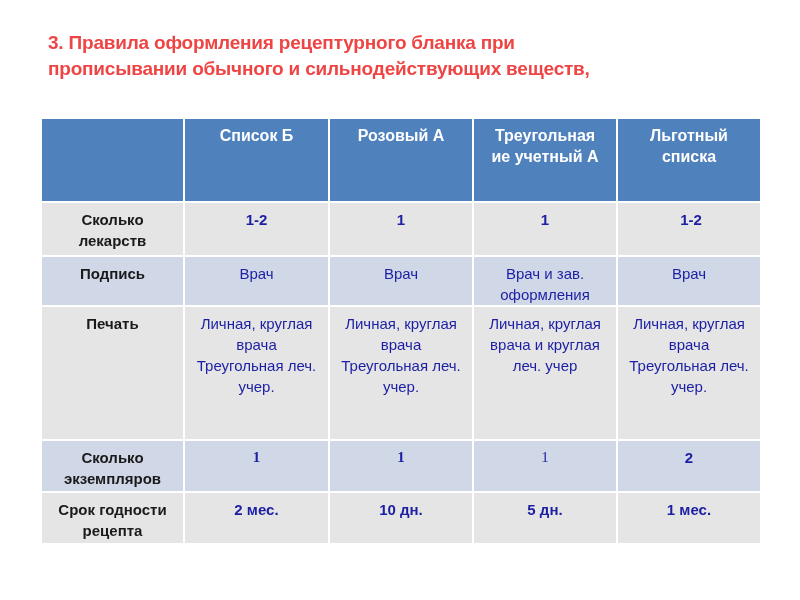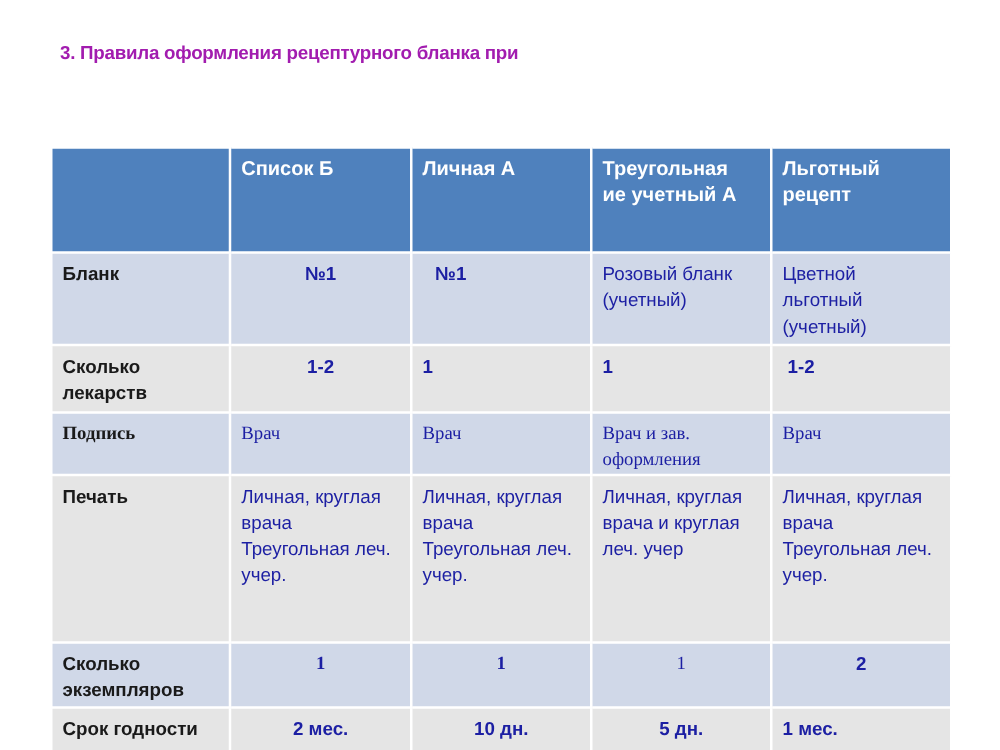--- a/index.html
+++ b/index.html
@@ -3,93 +3,87 @@
 <meta charset="utf-8">
 <style>
   html, body { margin:0; padding:0; }
   body {
     width:800px; height:600px; overflow:hidden; background:#ffffff;
     font-family:"Liberation Sans", "DejaVu Sans", sans-serif;
     position:relative;
   }
   .title {
     position:absolute; left:48px; top:30px; width:720px;
-    color:#a21caf; font-weight:bold; font-size:15px; line-height:26px;
+    color:#ef4444; font-weight:bold; font-size:19px; line-height:26px;
     letter-spacing:-0.2px;
   }
   .title span { display:block; white-space:nowrap; }
   table.grid {
     position:absolute; left:40px; top:117px; width:720px;
     border-collapse:collapse; table-layout:fixed;
   }
   table.grid td, table.grid th {
     border:2px solid #ffffff; vertical-align:top; padding:6px 8px 0 8px;
-    font-size:15px; line-height:21px; text-align:left;
+    font-size:15px; line-height:21px; text-align:center;
   }
   col.c0 { width:143px; } col.c1 { width:145px; } col.c2 { width:144px; }
   col.c3 { width:144px; } col.c4 { width:144px; }
   tr.hdr th {
     background:#4f81bd; color:#ffffff; font-weight:bold; font-size:16px;
     height:76px; padding-top:6px;
   }
   th.serif { font-family:Liberation Sans, sans-serif; font-size:16px; }
   tr.odd td { background:#d0d8e8; }
   tr.even td { background:#e5e5e5; }
   td.label { color:#1a1a1a; font-weight:bold; font-size:14px; }
   td.val { color:#1c1fa3; }
   .b { font-weight:bold; }
   .big { font-size:17px; line-height:25px; }
   .mid { font-size:15px; line-height:21px; }
   .sm { font-size:14px; line-height:21px; }
   .center { text-align:center !important; }
   .serifnum { font-family:"Liberation Serif", "DejaVu Serif", serif; }
   tr.r1 td { height:66px; }
   tr.r2 td { height:46px; }
-  tr.r3 td { height:42px;font-family:Liberation Serif, serif; }
+  tr.r3 td { height:42px; }
   tr.r4 td { height:126px; }
   tr.r5 td { height:44px;margin-top:40px; }
   tr.r6 td { height:44px; }
 </style>
 </head>
 <body>
 
 <div class="title">
   <span>3. Правила оформления рецептурного бланка при</span>
+  <span>прописывании обычного и сильнодействующих веществ,</span>
 </div>
 
 <table class="grid">
   <colgroup>
       <col class="c0">
       <col class="c1">
       <col class="c2">
       <col class="c3">
       <col class="c4">
     </colgroup>
   <tbody>
       <tr class="hdr">
     <th></th>
     <th>Список Б</th>
-    <th>Личная А</th>
+    <th>Розовый А</th>
     <th>
       <div>Треугольная</div>
       <div>ие учетный А</div>
     </th>
     <th class="serif">
       <div>Льготный</div>
-      <div>рецепт</div>
+      <div>списка</div>
     </th>
   </tr>
 
-  <tr class="odd r1">
-    <td class="label">Бланк</td>
-    <td class="val b big center">№1</td>
-    <td class="val b big" style="padding-left:18px">№1</td>
-    <td class="val sm">Розовый бланк (учетный)</td>
-    <td class="val mid">Цветной льготный (учетный)</td>
-  </tr>
 
   <tr class="even r2">
     <td class="label mid">Сколько лекарств</td>
     <td class="val b sm center">1-2</td>
     <td class="val b sm">1</td>
     <td class="val b mid">1</td>
     <td class="val b sm" style="padding-left:12px">1-2</td>
   </tr>
 
   <tr class="odd r3">

